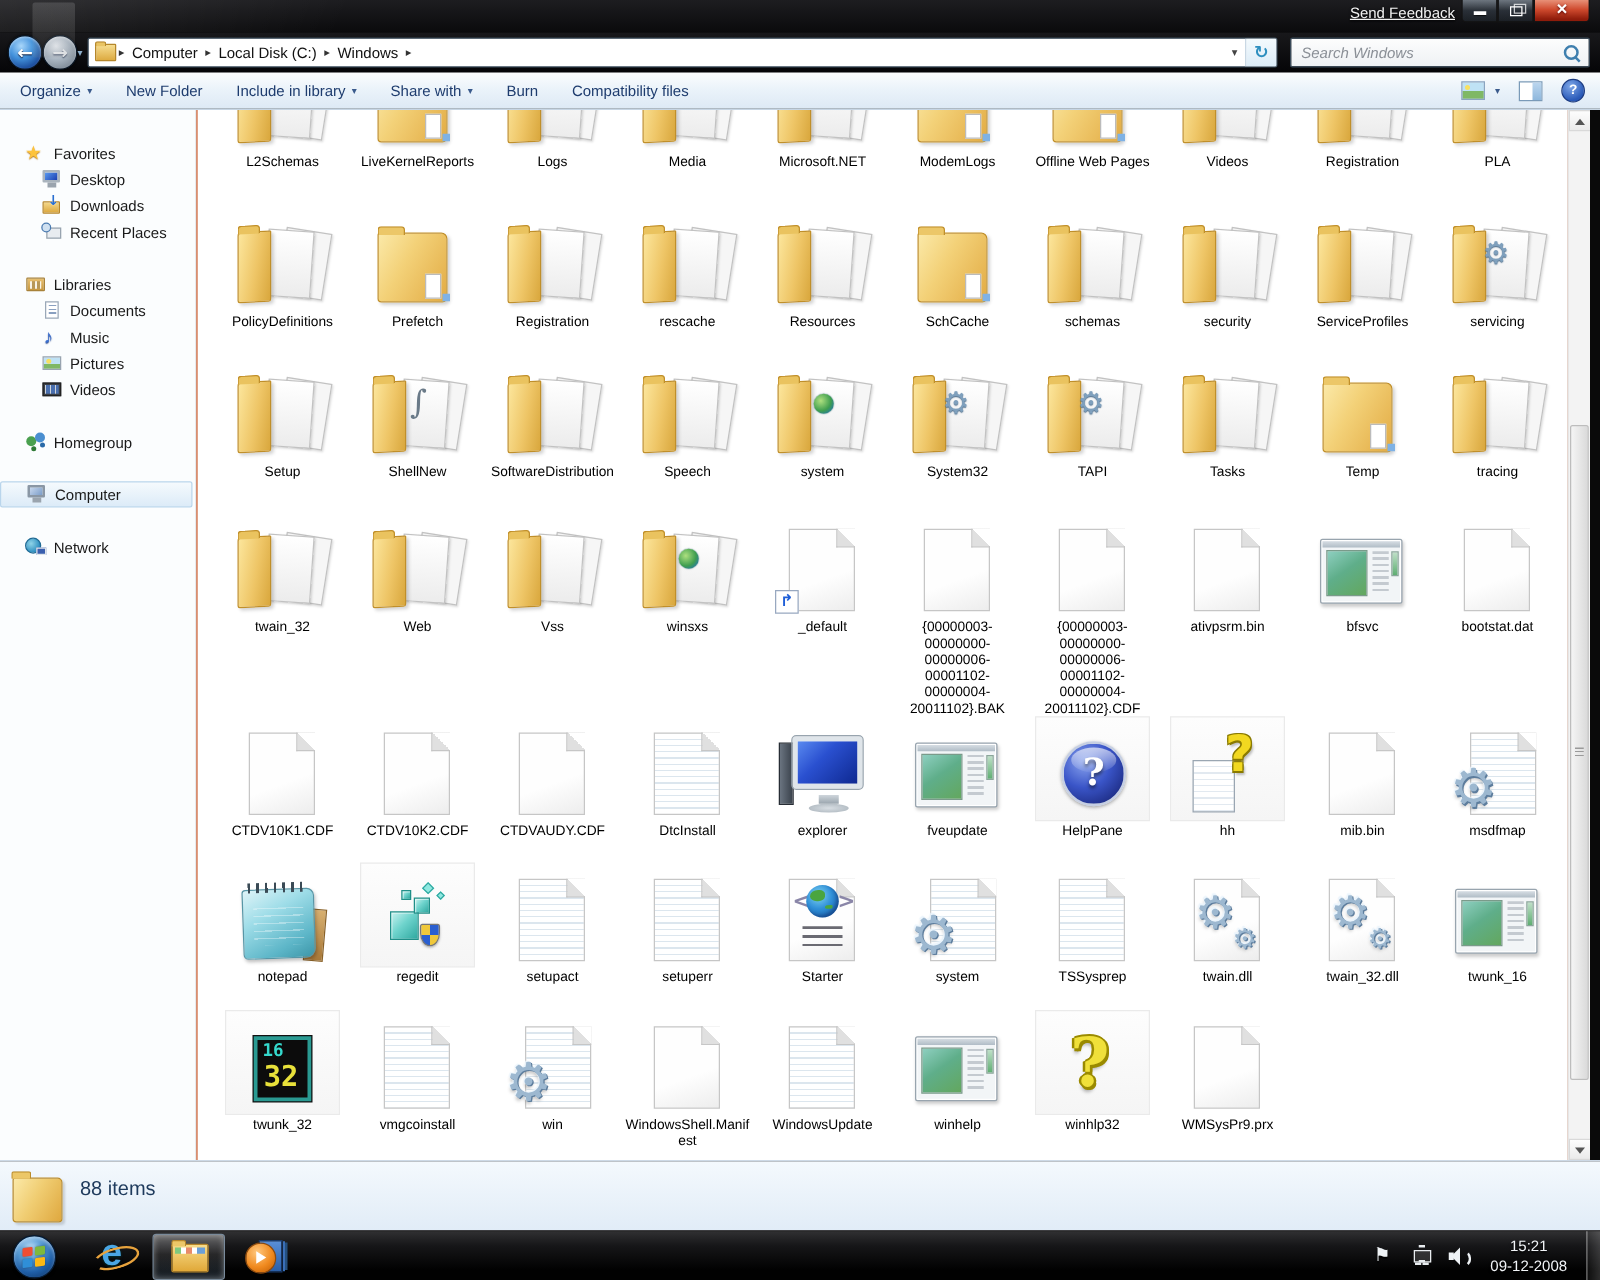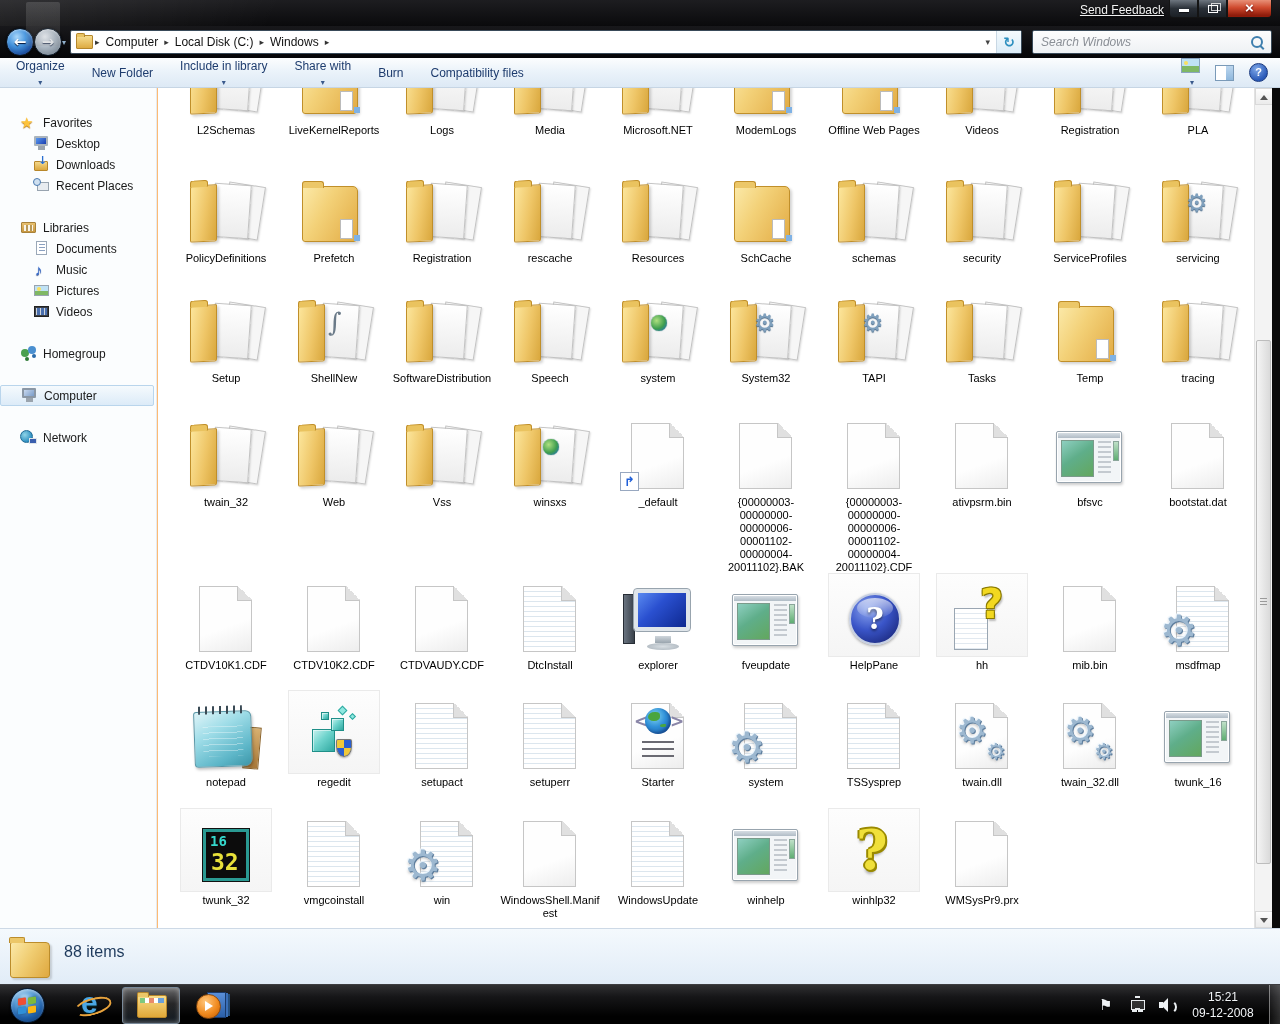--- a/index.html
+++ b/index.html
@@ -54,33 +54,33 @@
   .searchbox input{flex:1;min-width:0;border:none;background:transparent;outline:none;
     font:italic 12px "Liberation Sans",sans-serif;color:#333;}
   .searchbox input::placeholder{color:#8a8f96;font-style:italic;}
   .mag{width:8px;height:8px;border:2px solid #3f7fae;border-radius:50%;position:relative;flex:none;margin-right:2px;}
   .mag::after{content:"";position:absolute;width:2px;height:5px;background:#3f7fae;left:8px;top:7px;transform:rotate(-45deg);}
 
   
   .toolbar{position:absolute;left:0;top:58px;right:0;height:30px;box-sizing:border-box;
     background:linear-gradient(#fcfdfe,#ebf3fa 45%,#dde9f5);border-bottom:1px solid #c6d5e4;
     display:flex;align-items:center;padding-left:16px;gap:27px;}
-  .titem{font-size:12px;color:#1e3c6e;display:flex;align-items:center;gap:5px;cursor:pointer;white-space:nowrap;flex-direction:column;}
+  .titem{font-size:12px;color:#1e3c6e;display:flex;align-items:center;gap:5px;cursor:pointer;white-space:nowrap;}
   .titem .caret{font-size:8px;color:#3a5a8c;}
   .tright{margin-left:auto;display:flex;align-items:center;gap:15px;padding-right:12px;}
   .v-pic{width:17px;height:13px;border:1px solid #8aa4c0;background:linear-gradient(180deg,#bfe2f5 0 55%,#7fb865 55%);position:relative;}
   .v-pic::after{content:"";position:absolute;left:2px;top:2px;width:4px;height:4px;border-radius:50%;background:#f8e060;}
   .v-caret{font-size:8px;color:#3a5a8c;margin-left:3px;}
   .v-pane{width:17px;height:14px;border:1px solid #7a9ab8;background:#fff;position:relative;}
   .v-pane::after{content:"";position:absolute;right:0;top:0;bottom:0;width:7px;background:linear-gradient(#bcd6ee,#8fb8dd);}
   .v-help{width:17px;height:17px;border-radius:50%;background:radial-gradient(circle at 38% 30%,#7fa8e8,#2a5ab8 70%);
     color:#fff;font:bold 11px/17px "Liberation Sans",sans-serif;text-align:center;border:1px solid #1a3a80;}
 
   
-  .main{position:absolute;left:0;top:88px;width:1280px;height:840px;background:#fdba74;}
+  .main{position:absolute;left:0;top:88px;width:1280px;height:840px;background:#c2410c;}
   .sidebar{position:absolute;left:0;top:0;width:157px;height:100%;box-sizing:border-box;
     background:#fbfdfe;border-right:1px solid #e6eaee;padding-top:24px;}
   .sgroup{margin-bottom:21px;}
   .srow{display:flex;align-items:center;height:21px;padding-left:20px;font-size:12px;color:#1a1a1a;cursor:pointer;}
   .srow.child{padding-left:33px;}
   .srow.sel{background:linear-gradient(#f5fafd,#dcebf8);border:1px solid #b9d5ec;border-radius:2px;
     margin-right:2px;height:19px;}
   .slbl{white-space:nowrap;}
 
   

